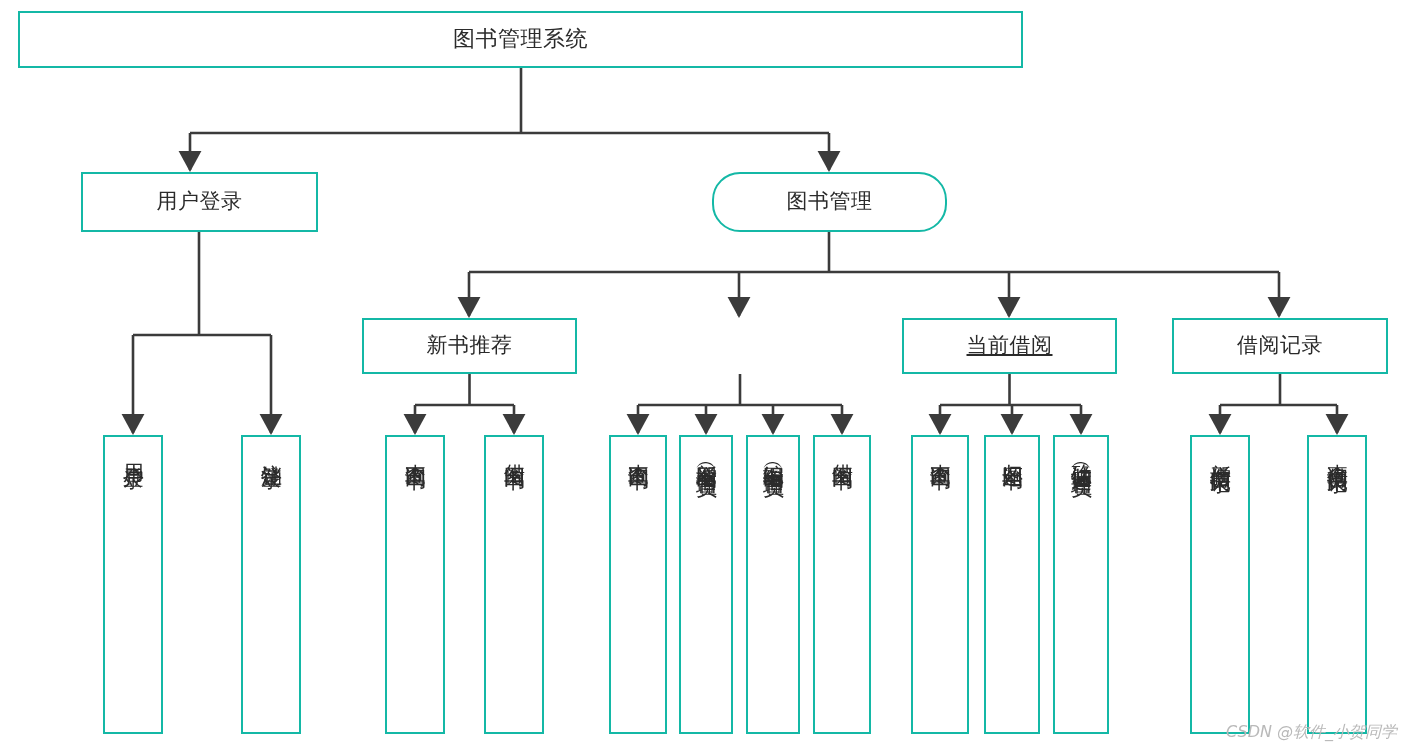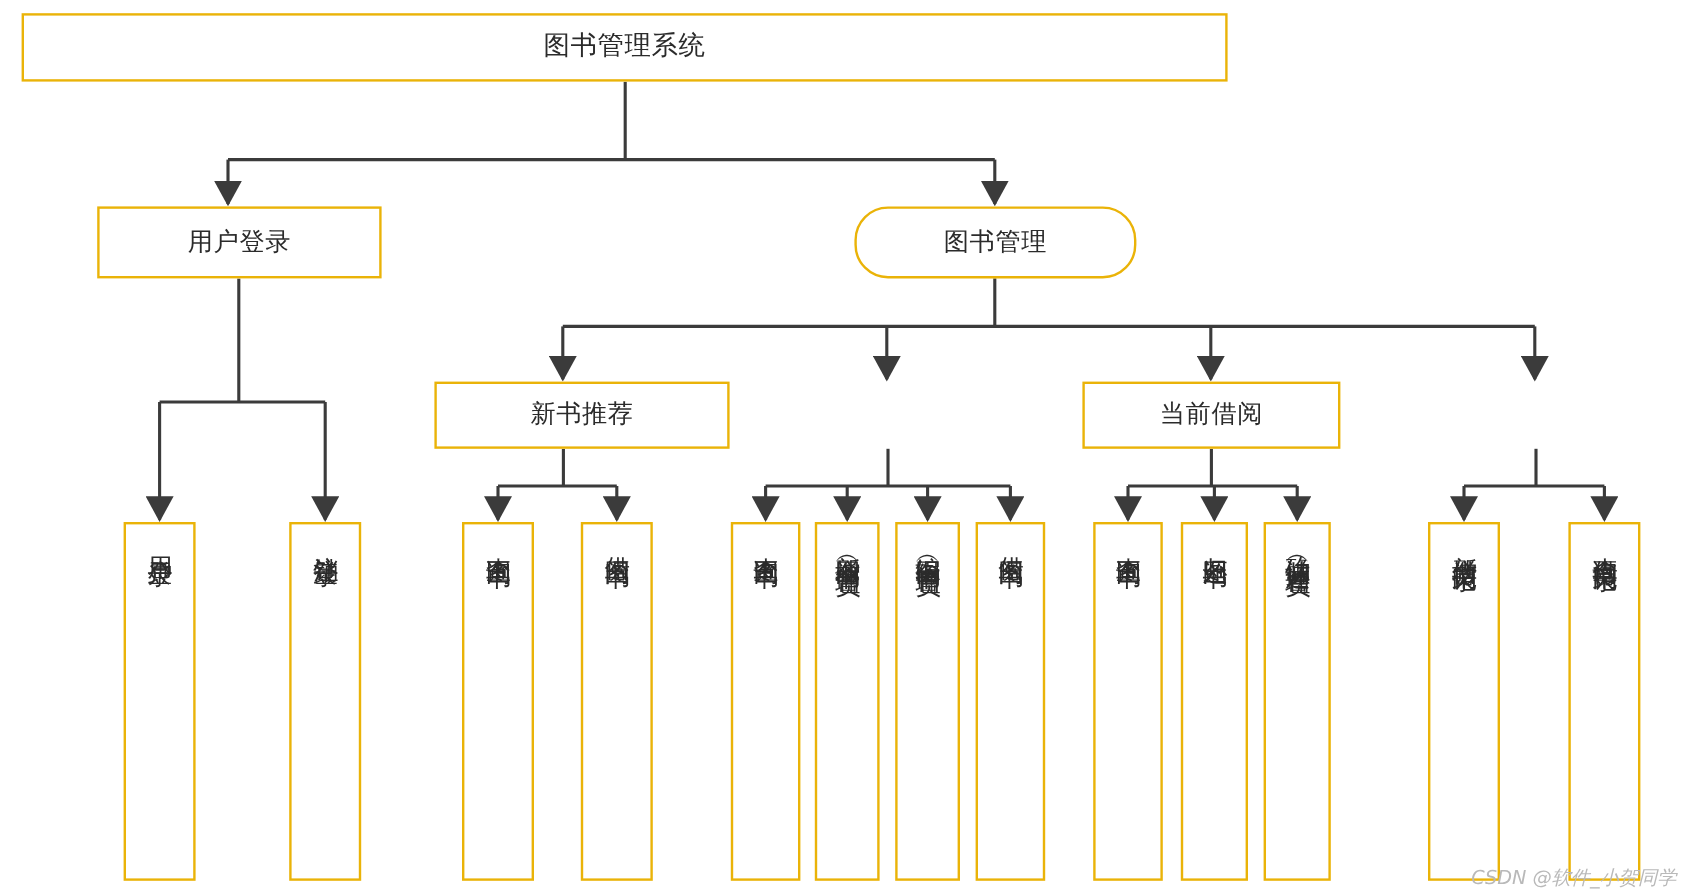--- a/index.html
+++ b/index.html
@@ -23,21 +23,21 @@
     left: 0;
     top: 0;
     width: 1405px;
     height: 747px;
     pointer-events: none;
   }
   .node {
     position: absolute;
     box-sizing: border-box;
     background: #ffffff;
-    border: 2px solid #eab308;
+    border: 2px solid #14b8a6;
     display: flex;
     align-items: center;
     justify-content: center;
     color: #2b2b2b;
     z-index: 2;
   }
   .node .label {
     display: block;
     text-align: center;
     line-height: 1.12;
@@ -129,25 +129,28 @@
     <span class="label">图书管理系统</span>
   </div>
 
   <div class="node horiz" id="node-user-login" style="left: 81px; top: 172px; width: 237px; height: 60px;">
     <span class="label">用户登录</span>
   </div>
   <div class="node horiz" id="node-book-manage" style="left: 712px; top: 172px; width: 235px; height: 60px; border-radius: 28px;">
     <span class="label">图书管理</span>
   </div>
 
-  <div class="node horiz" id="node-new-book-rec" style="left: 362px; top: 318px; width: 246px; height: 56px;">
+  <div class="node horiz" id="node-new-book-rec" style="left: 362px; top: 318px; width: 215px; height: 56px;">
     <span class="label">新书推荐</span>
   </div>
-  <div class="node horiz" id="node-current-borrow" style="left: 902px; top: 318px; width: 215px; height: 56px;">
+  <div class="node horiz" id="node-current-borrow" style="left: 902px; top: 318px; width: 215px; height: 56px; text-decoration: underline;">
     <span class="label">当前借阅</span>
+  </div>
+  <div class="node horiz" id="node-borrow-record" style="left: 1172px; top: 318px; width: 216px; height: 56px;">
+    <span class="label">借阅记录</span>
   </div>
 
   <div id="leaf-layer">
       <div class="node vert" id="node-leaf-user-login" style="left: 103px; top: 435px; width: 60px; height: 299px;">
         <span class="label">用户登录</span>
       </div>
       <div class="node vert" id="node-leaf-user-logout" style="left: 241px; top: 435px; width: 60px; height: 299px;">
         <span class="label">注销登录</span>
       </div>
       <div class="node vert" id="node-leaf-query-book-1" style="left: 385px; top: 435px; width: 60px; height: 299px;">

